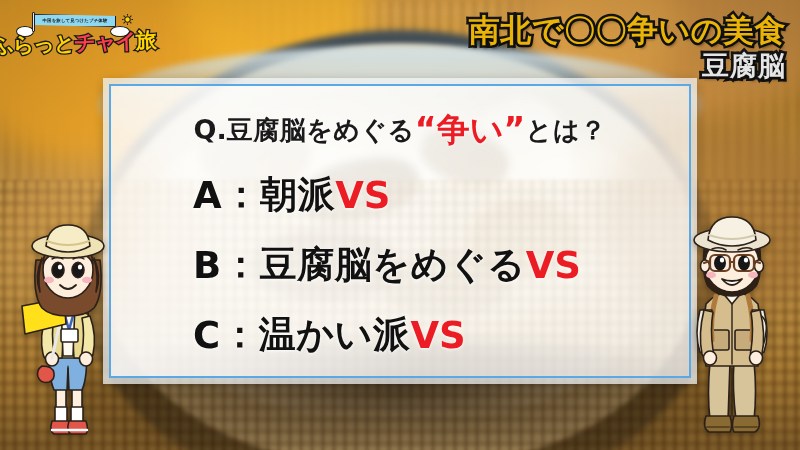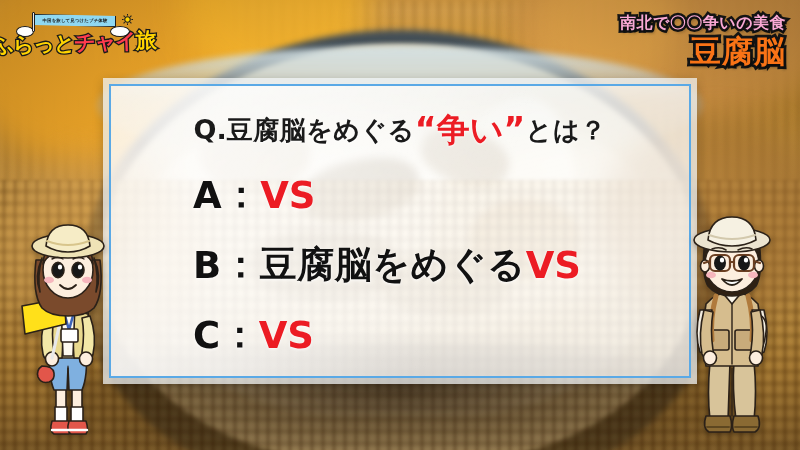--- a/index.html
+++ b/index.html
@@ -143,28 +143,28 @@
   }
   .logo-main .p1 { color:#ffd400; -webkit-text-stroke:2.6px #1a1a1a; paint-order:stroke fill; }
   .logo-main .p2 { color:#ff3b4e; -webkit-text-stroke:2.6px #1a1a1a; paint-order:stroke fill; }
   .logo-main .p3 { color:#ffd400; -webkit-text-stroke:2.6px #1a1a1a; paint-order:stroke fill; }
 
   
   .topright {
     position:absolute; right:14px; top:14px; z-index:30; text-align:right;
   }
   .tr-line1 {
-    font-size:16px; font-weight:900; color:#f9a8d4; letter-spacing:.5px;
+    font-size:31px; font-weight:900; color:#eab308; letter-spacing:.5px;
     -webkit-text-stroke:5px #141414; paint-order:stroke fill;
     text-shadow:2px 3px 3px rgba(0,0,0,.45);
     line-height:1.08;
     padding-left:19px;
   }
   .tr-line2 {
-    margin-top:4px; font-size:31px; font-weight:900; color:#f97316; letter-spacing:1px;
+    margin-top:4px; font-size:27px; font-weight:900; color:#e5e5e5; letter-spacing:1px;
     -webkit-text-stroke:5.5px #141414; paint-order:stroke fill;
     text-shadow:2px 3px 3px rgba(0,0,0,.45);
     line-height:1.08;
   }
 
   
   .panel {
     position:absolute; left:103px; top:78px; width:594px; height:306px; z-index:20;
     background:rgba(255,255,255,.30);
     border:6px solid rgba(238,242,246,.62);
@@ -283,31 +283,33 @@
       <div class="panel-gloss"></div>
 
       <div class="q-line">
         <span class="qmark">Q.</span><span>豆腐脳をめぐる</span><span class="q-quote">“</span><span class="q-hl">争い</span><span class="q-quote">”</span><span>とは？</span>
       </div>
 
       <div class="answers">
         <div class="ans">
           <span class="lbl">A</span>
             <span>：</span>
+            <span>朝派</span>
             <span class="vs">VS</span>
         </div>
         <div class="ans">
           <span class="lbl">B</span>
             <span>：</span>
             <span>豆腐脳をめぐる</span>
             <span class="vs">VS</span>
         </div>
         <div class="ans">
           <span class="lbl">C</span>
             <span>：</span>
+            <span>温かい派</span>
             <span class="vs">VS</span>
         </div>
       </div>
     </div>
   </div>
 
   <div class="char char-left">
     <svg viewBox="0 0 124 250">
       <g stroke="#2b2118" stroke-width="1.6" stroke-linejoin="round" stroke-linecap="round">
 

